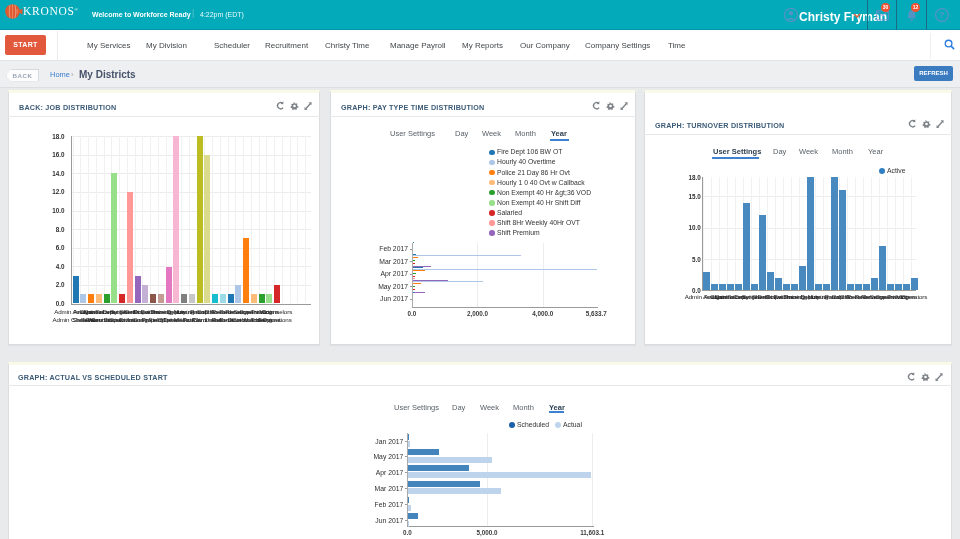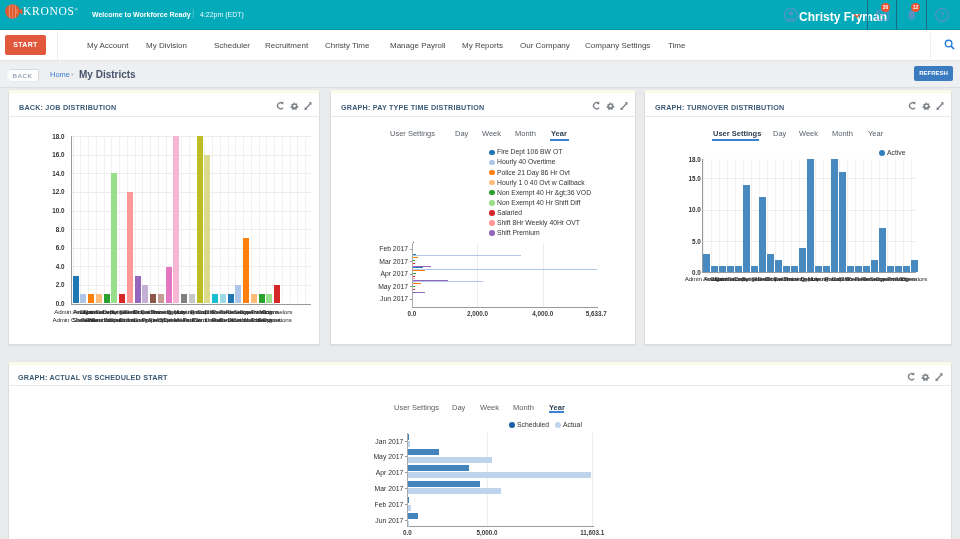--- a/index.html
+++ b/index.html
@@ -58,21 +58,21 @@
 </svg>
 <div class="abs" style="left:911px;top:3px;width:9px;height:9px;border-radius:50%;background:#f4502e;color:#fff;font-size:5px;font-weight:bold;text-align:center;line-height:9px;">12</div>
 <svg class="abs" style="left:935px;top:8px" width="14" height="14" viewBox="0 0 16 16">
 <circle cx="8" cy="8" r="7.3" fill="none" stroke="#8a85cc" stroke-width="1.5" opacity="0.6"></circle>
 <text x="8" y="11.5" font-size="10" font-weight="bold" fill="#8a85cc" opacity="0.6" text-anchor="middle" font-family="Liberation Sans">?</text>
 </svg>
 <div class="abs navbar"></div>
 <div class="abs" style="left:5px;top:35px;width:41px;height:20px;background:#e2583c;border-radius:2px;color:#fff;font-size:7px;font-weight:bold;text-align:center;line-height:20px;letter-spacing:.3px;">START</div>
 <div class="abs" style="left:57px;top:31px;width:1px;height:29px;background:#ececee;"></div>
 <div class="abs" style="left:930px;top:33px;width:1px;height:26px;background:#eeeeef;"></div>
-<div class="navitem" style="left:87px;top:41px;">My Account</div>
+<div class="navitem" style="left:87px;top:41px;">My Services</div>
 <div class="navitem" style="left:146px;top:41px;">My Division</div>
 <div class="navitem" style="left:214px;top:41px;">Scheduler</div>
 <div class="navitem" style="left:265px;top:41px;">Recruitment</div>
 <div class="navitem" style="left:325px;top:41px;">Christy Time</div>
 <div class="navitem" style="left:390px;top:41px;">Manage Payroll</div>
 <div class="navitem" style="left:462px;top:41px;">My Reports</div>
 <div class="navitem" style="left:520px;top:41px;">Our Company</div>
 <div class="navitem" style="left:585px;top:41px;">Company Settings</div>
 <div class="navitem" style="left:668px;top:41px;">Time</div>
 <svg class="abs" style="left:944px;top:39px" width="11" height="11" viewBox="0 0 12 12">
@@ -314,21 +314,21 @@
 <div class="bar" style="left:83px;top:196px;width:2.0px;height:1px;background:#2ca02c;"></div>
 <div class="bar" style="left:83px;top:199px;width:1.5px;height:1px;background:#d62728;"></div>
 <div class="bar" style="left:83px;top:202px;width:12.1px;height:1px;background:#9467bd;"></div>
 <div class="bar" style="left:83px;top:202px;width:0.8px;height:1px;background:#1f77b4;"></div>
 <div class="xlab" style="left:62.0px;top:219.6px;width:40px;text-align:center;font-weight:bold;font-size:6.3px;">0.0</div>
 <div class="xlab" style="left:127.4px;top:219.6px;width:40px;text-align:center;font-weight:bold;font-size:6.3px;">2,000.0</div>
 <div class="xlab" style="left:192.8px;top:219.6px;width:40px;text-align:center;font-weight:bold;font-size:6.3px;">4,000.0</div>
 <div class="xlab" style="left:246.2px;top:219.6px;width:40px;text-align:center;font-weight:bold;font-size:6.3px;">5,633.7</div>
 </div>
 <div class="abs panel" style="left:644px;top:90px;width:308px;height:255px;"></div>
-<div class="abs" style="left:644px;top:90px;width:308px;height:328px;">
+<div class="abs" style="left:644px;top:108px;width:308px;height:328px;">
 <div class="phead"></div>
     <div class="ptitle">GRAPH: TURNOVER DISTRIBUTION</div>
 <svg class="abs" style="left:261.5px;top:11px" width="42" height="10" viewBox="0 0 42 10">
 <g stroke="#7d8288" fill="none" stroke-width="1.4">
 <path d="M8.6 2.2 A3.1 3.1 0 1 0 9.1 6.6"></path>
 </g>
 <path d="M9.3 0.2 L9.3 3.2 L6.3 3.0 Z" fill="#7d8288"></path>
 <g>
 <path d="M20.5 1.2 L22 3 L24.2 2.9 L24 5 L25.8 6.4 L23.8 7.4 L23.3 9.4 L21.2 8.6 L19.3 9.7 L19 7.6 L17 6.7 L18.6 5.2 L18.2 3.1 L20.3 3.3 Z" fill="#7d8288" transform="translate(-0.9,-0.4)"></path>
 <circle cx="20.5" cy="5" r="1.3" fill="#ffffff"></circle>

